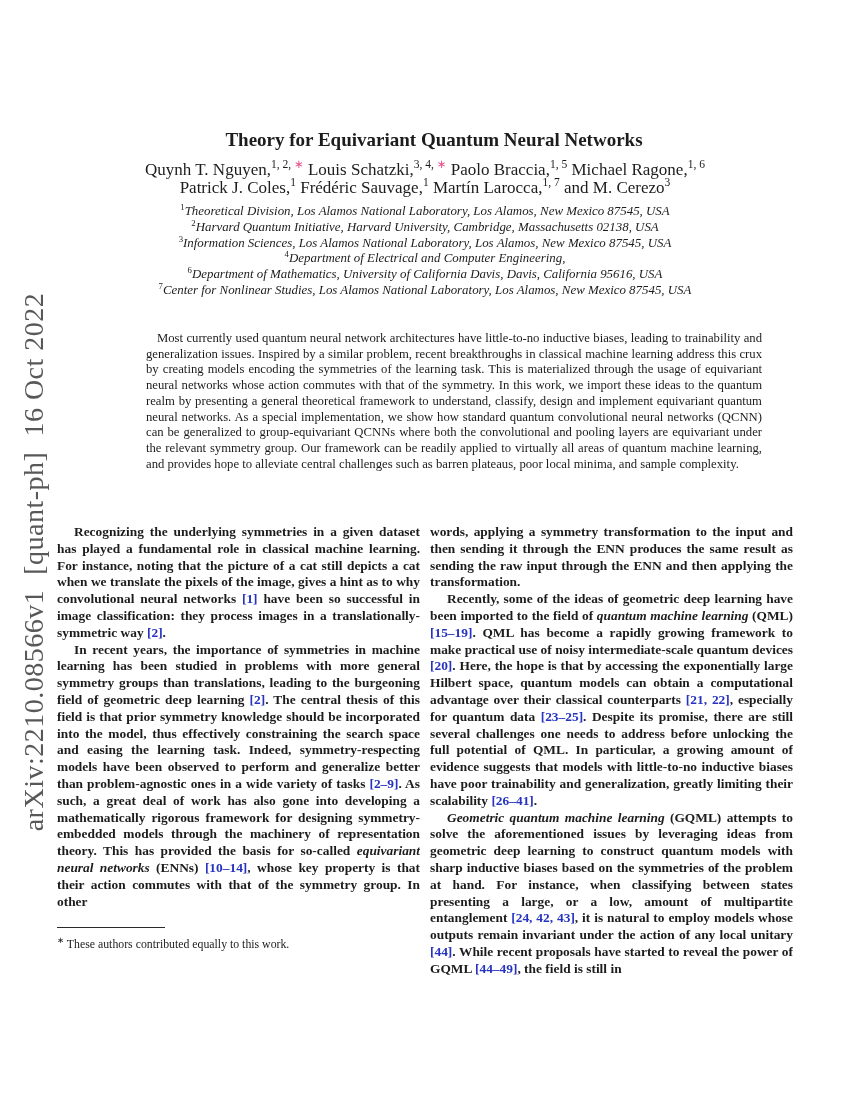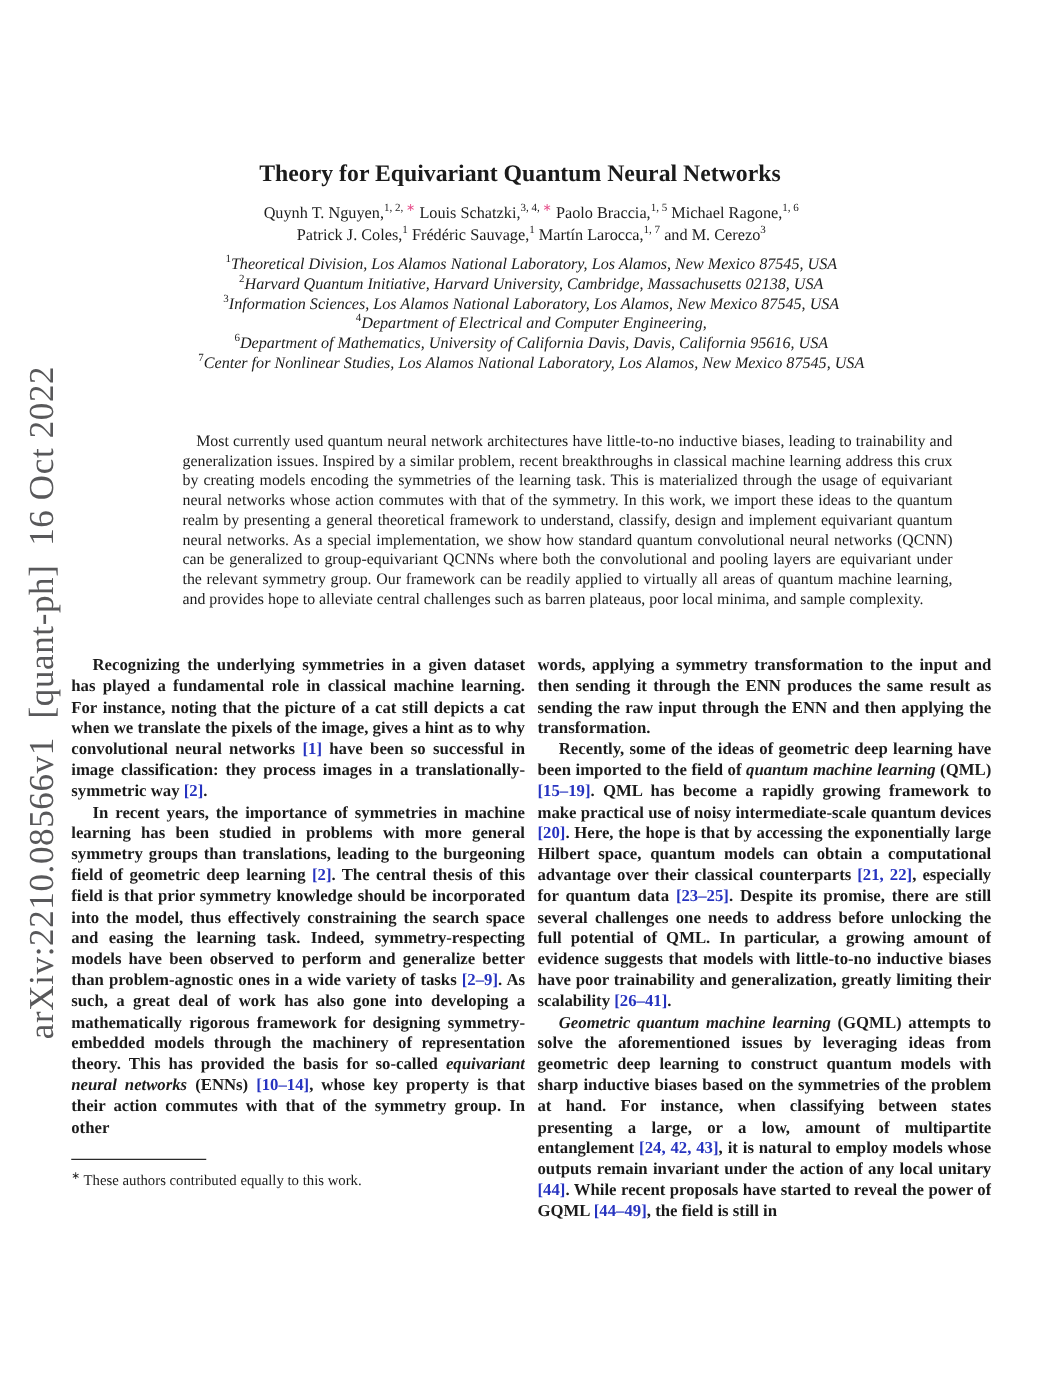--- a/index.html
+++ b/index.html
@@ -25,44 +25,44 @@
     transform:rotate(-90deg);
     transform-origin:center;
     text-align:center;
     font-size:28px;
     letter-spacing:0.5px;
     color:var(--banner);
     white-space:pre;
   }
   .title{
     position:absolute;
-    top:129px;left:48px;width:736px;
+    top:129px;left:66px;width:736px;
     margin:0;
     text-align:center;
     font-size:19px;
     font-weight:bold;
   }
   .authors{
     position:absolute;
     top:161px;left:57px;width:736px;
     text-align:center;
-    font-size:13px;
+    font-size:17px;
     line-height:18px;
   }
   .affils{
     position:absolute;
     top:204px;left:57px;width:736px;
     text-align:center;
     font-style:italic;
     font-size:12.9px;
     line-height:15.8px;
   }
   .abstract{
     position:absolute;
-    top:331px;left:146px;width:616px;margin-top:15px;
+    top:331px;left:146px;width:616px;
   }
   .abstract p{
     margin:0;
     font-size:12.7px;
     line-height:15.7px;
     text-align:justify;
     text-indent:11px;
   }
   .col{
     position:absolute;

